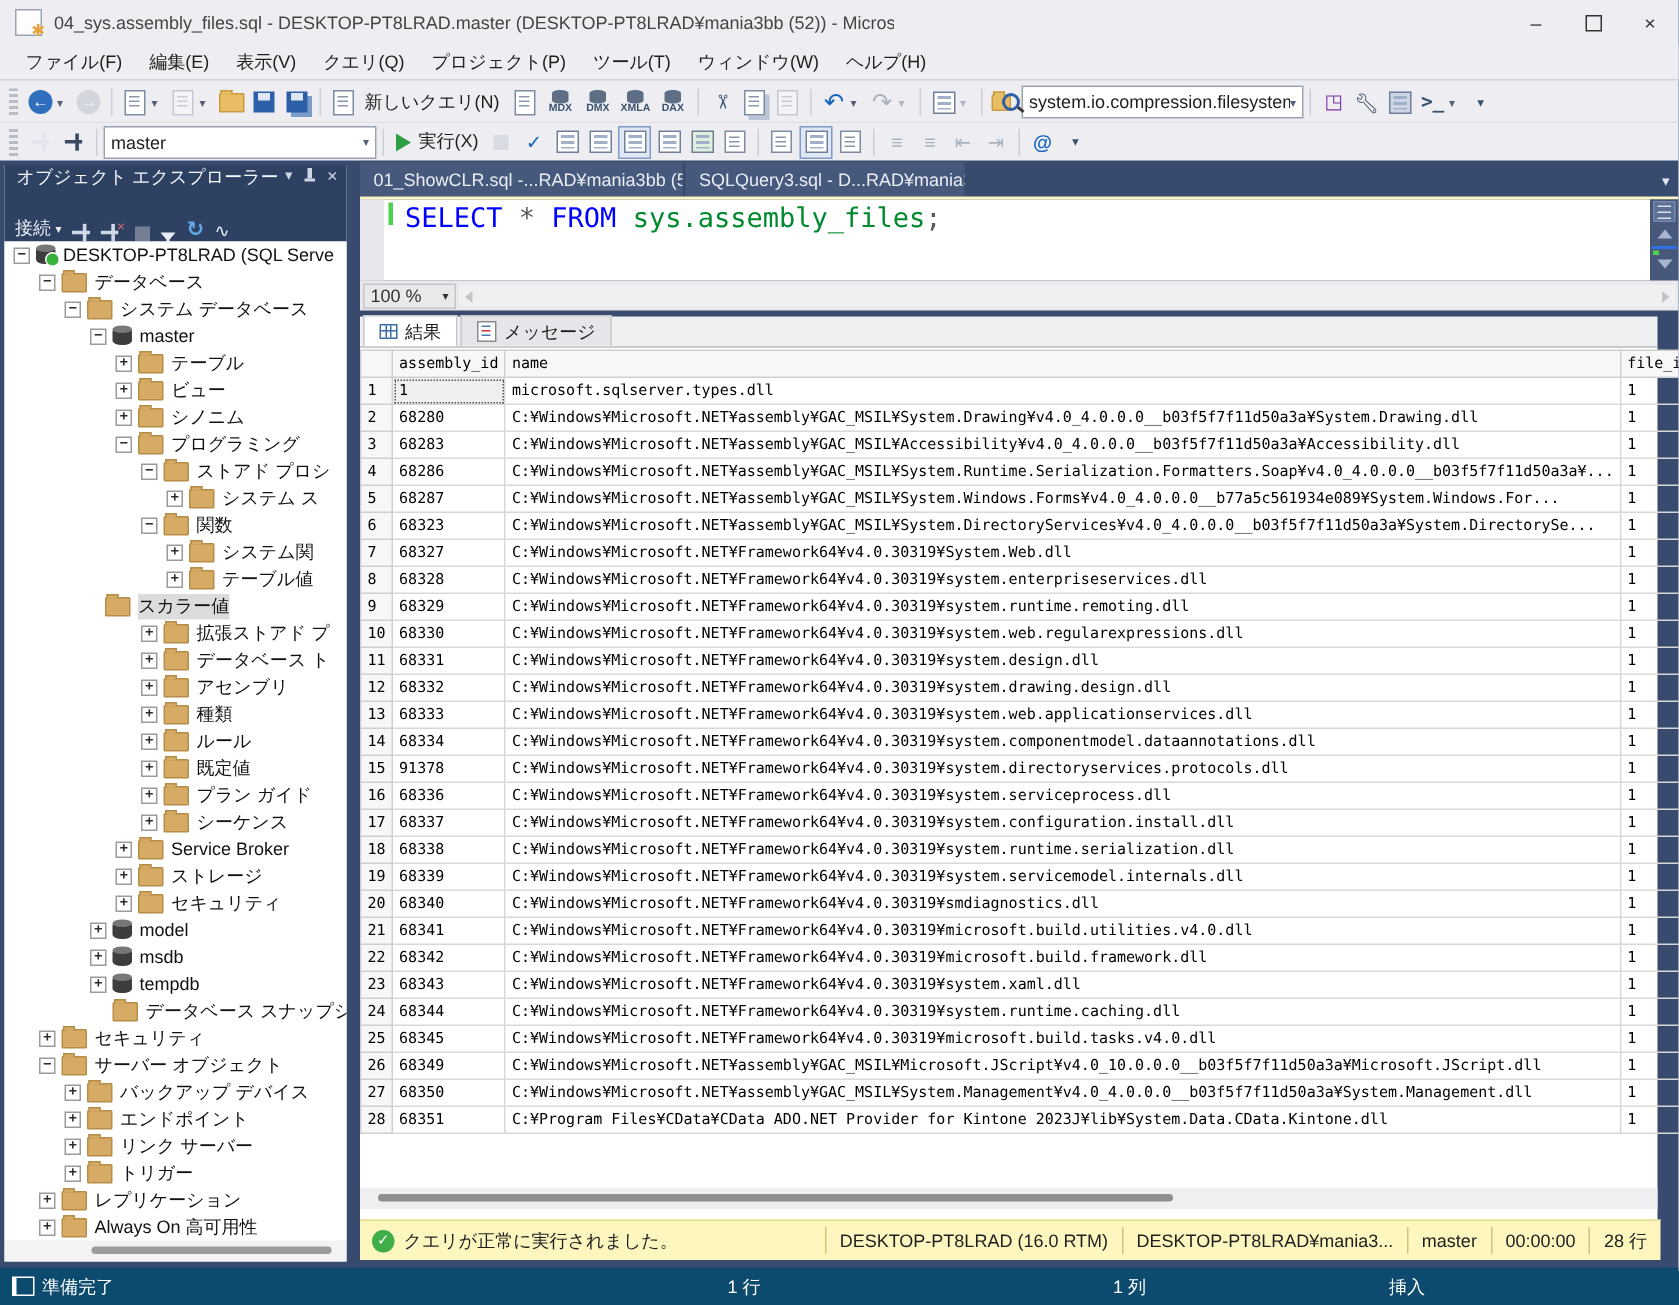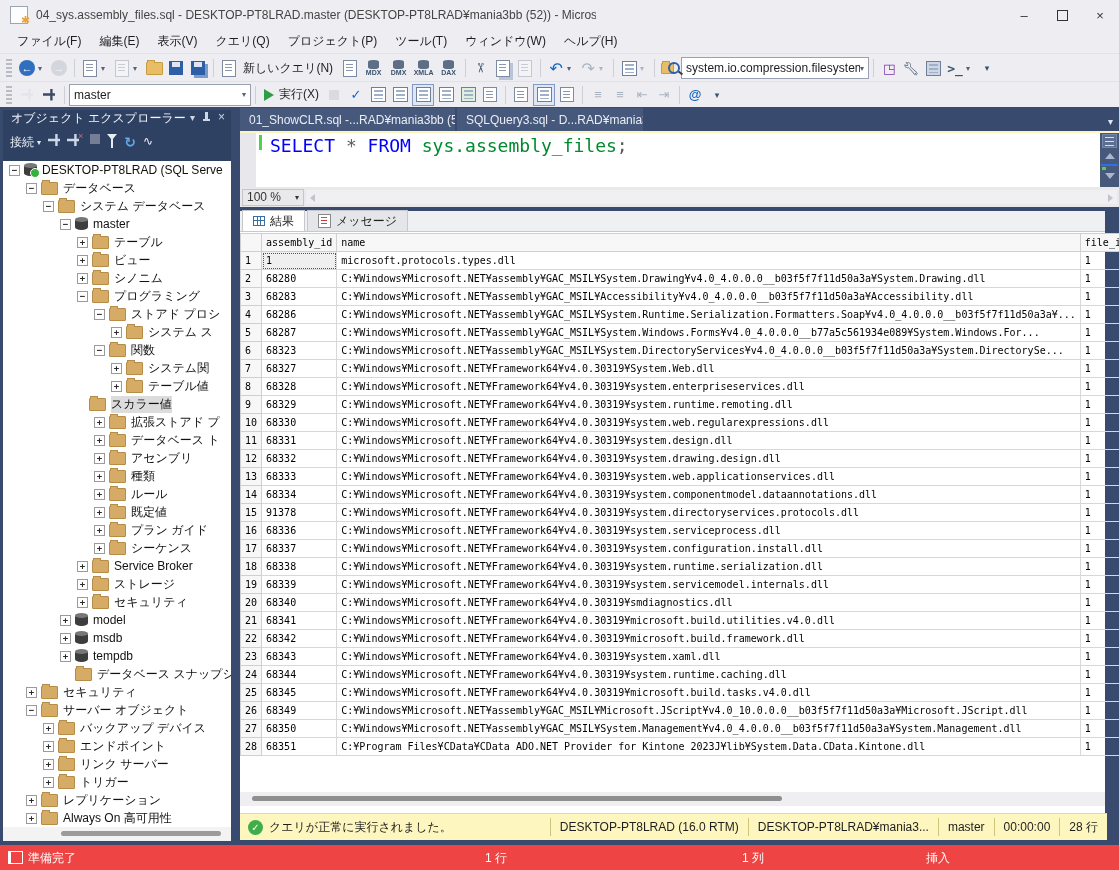--- a/index.html
+++ b/index.html
@@ -51,21 +51,21 @@
   .boxed{border:1px solid #7f9ac4;background:#dfe7f5;}
   .smallsq{width:13px;height:13px;border:1px solid #6f7f99;background:#fff;position:relative;}
   .smallsq::before{content:"";position:absolute;inset:2px;background:repeating-linear-gradient(to bottom,#9fb0c8 0 2px,transparent 2px 4px);}
   
   #oe{left:3px;top:110px;width:228px;height:731px;background:#fff;}
   #oe-caption{position:absolute;left:0;top:0;width:228px;height:24px;background:#2e4162;color:#f2f5fa;display:flex;align-items:flex-start;padding-left:8px;box-sizing:border-box;}
   #oe-caption .capicons{margin-left:auto;display:flex;align-items:center;gap:8px;padding-right:6px;color:#cdd6e6;font-size:10px;}
   .pinicon{width:7px;height:11px;position:relative;}
   .pinicon::before{content:"";position:absolute;left:2px;top:0;width:3px;height:7px;background:#cdd6e6;}
   .pinicon::after{content:"";position:absolute;left:0;top:7px;width:7px;height:2px;background:#cdd6e6;}
-  #oe-toolbar{position:absolute;left:0;top:24px;width:228px;height:27px;background:#2e4162;display:flex;align-items:flex-start;padding-left:7px;box-sizing:border-box;color:#e8edf5;gap:7px;}
+  #oe-toolbar{position:absolute;left:0;top:24px;width:228px;height:27px;background:#2e4162;display:flex;align-items:flex-end;padding-left:7px;box-sizing:border-box;color:#e8edf5;gap:7px;}
   .oebtn{display:flex;align-items:center;font-size:12px;gap:3px;}
   .funnel{width:0;height:0;border-left:5px solid transparent;border-right:5px solid transparent;border-top:6px solid #e8edf5;position:relative;}
   .funnel::after{content:"";position:absolute;left:-1px;top:-6px;width:2px;height:9px;background:#e8edf5;transform:translateY(5px);}
   .plug{width:12px;height:12px;background:#cfd8e6;clip-path:polygon(0 40%,60% 40%,60% 0,80% 0,80% 40%,100% 40%,100% 60%,80% 60%,80% 100%,60% 100%,60% 60%,0 60%);}
   .refresh{color:#61a8e8;font-size:14px;font-weight:bold;}
   #oe-tree{position:absolute;left:0;top:51px;width:228px;height:666px;background:#fff;overflow:hidden;}
   .trow{height:18px;display:flex;align-items:center;white-space:nowrap;color:#111;}
   .exp{width:11px;height:11px;box-sizing:border-box;border:1px solid #9b9b9b;background:#fff;color:#2b2b2b;font:bold 9px/9px "DejaVu Sans Mono",monospace;text-align:center;flex:none;margin-right:4px;}
   .expspace{width:15px;flex:none;}
   .i-folder{width:15px;height:11px;background:#d6ab66;border:1px solid #b68c46;border-radius:1px;position:relative;flex:none;margin-right:5px;}
@@ -124,21 +124,21 @@
   #grid td.rn{background:#f7f7f7;border-color:#cfcfcf;}
   #grid td.selcell{background:#efefef;outline:1px dotted #555;outline-offset:-2px;}
   #grid-hscroll{position:absolute;left:0;top:560px;width:865px;height:14px;background:#efeff1;}
   #grid-hscroll .thumb{position:absolute;left:12px;top:4px;width:530px;height:5px;background:#8f8f8f;border-radius:3px;}
   
   #ybar{left:240px;top:813px;width:867px;height:27px;background:#fdf6bf;display:flex;align-items:center;border-top:1px solid #e6dc8e;box-sizing:border-box;}
   .okcirc{width:15px;height:15px;border-radius:50%;background:#3fae49;color:#fff;font-size:10px;line-height:15px;text-align:center;margin:0 6px 0 8px;flex:none;}
   #ybar .msg{flex:1;white-space:nowrap;overflow:hidden;}
   .ycell{border-left:1px solid #cfc47c;padding:0 9px;height:18px;display:flex;align-items:center;white-space:nowrap;}
   
-  #statusbar{left:0;top:845px;width:1119px;height:25px;background:#ef4444;color:#fff;}
+  #statusbar{left:0;top:845px;width:1119px;height:25px;background:#0c4a6e;color:#fff;}
   #statusbar .sicon{position:absolute;left:8px;top:6px;width:11px;height:11px;border:1px solid #fff;border-left-width:3px;}
   .stext{position:absolute;top:5px;white-space:nowrap;}
 </style>
 </head>
 <body>
 
 <div class="abs" id="titlebar">
   <div class="appicon"></div>
   <div id="title-text">04_sys.assembly_files.sql - DESKTOP-PT8LRAD.master (DESKTOP-PT8LRAD¥mania3bb (52)) - Microsoft SQL Server Management Studio</div>
   <div class="winbtns">
@@ -401,21 +401,21 @@
       <div class="trow" style="padding-left: 108px;">
         <span class="exp">+</span>
         <span class="i-folder"></span>
         <span>システム関</span>
       </div>
       <div class="trow" style="padding-left: 108px;">
         <span class="exp">+</span>
         <span class="i-folder"></span>
         <span>テーブル値</span>
       </div>
-      <div class="trow" style="padding-left: 71px;">
+      <div class="trow" style="padding-left: 52px;">
         <span class="expspace"></span>
         <span class="i-folder"></span>
         <span class="tsel">スカラー値</span>
       </div>
       <div class="trow" style="padding-left: 91px;">
         <span class="exp">+</span>
         <span class="i-folder"></span>
         <span>拡張ストアド プ</span>
       </div>
       <div class="trow" style="padding-left: 91px;">
@@ -591,21 +591,21 @@
           <th></th>
           <th>assembly_id</th>
           <th>name</th>
           <th>file_id</th>
         </tr>
       </thead>
     <tbody>
         <tr>
           <td class="rn">1</td>
           <td class="selcell">1</td>
-          <td>microsoft.protocols.types.dll</td>
+          <td>microsoft.sqlserver.types.dll</td>
           <td>1</td>
         </tr>
         <tr>
           <td class="rn">2</td>
           <td>68280</td>
           <td>C:¥Windows¥Microsoft.NET¥assembly¥GAC_MSIL¥System.Drawing¥v4.0_4.0.0.0__b03f5f7f11d50a3a¥System.Drawing.dll</td>
           <td>1</td>
         </tr>
         <tr>
           <td class="rn">3</td>

